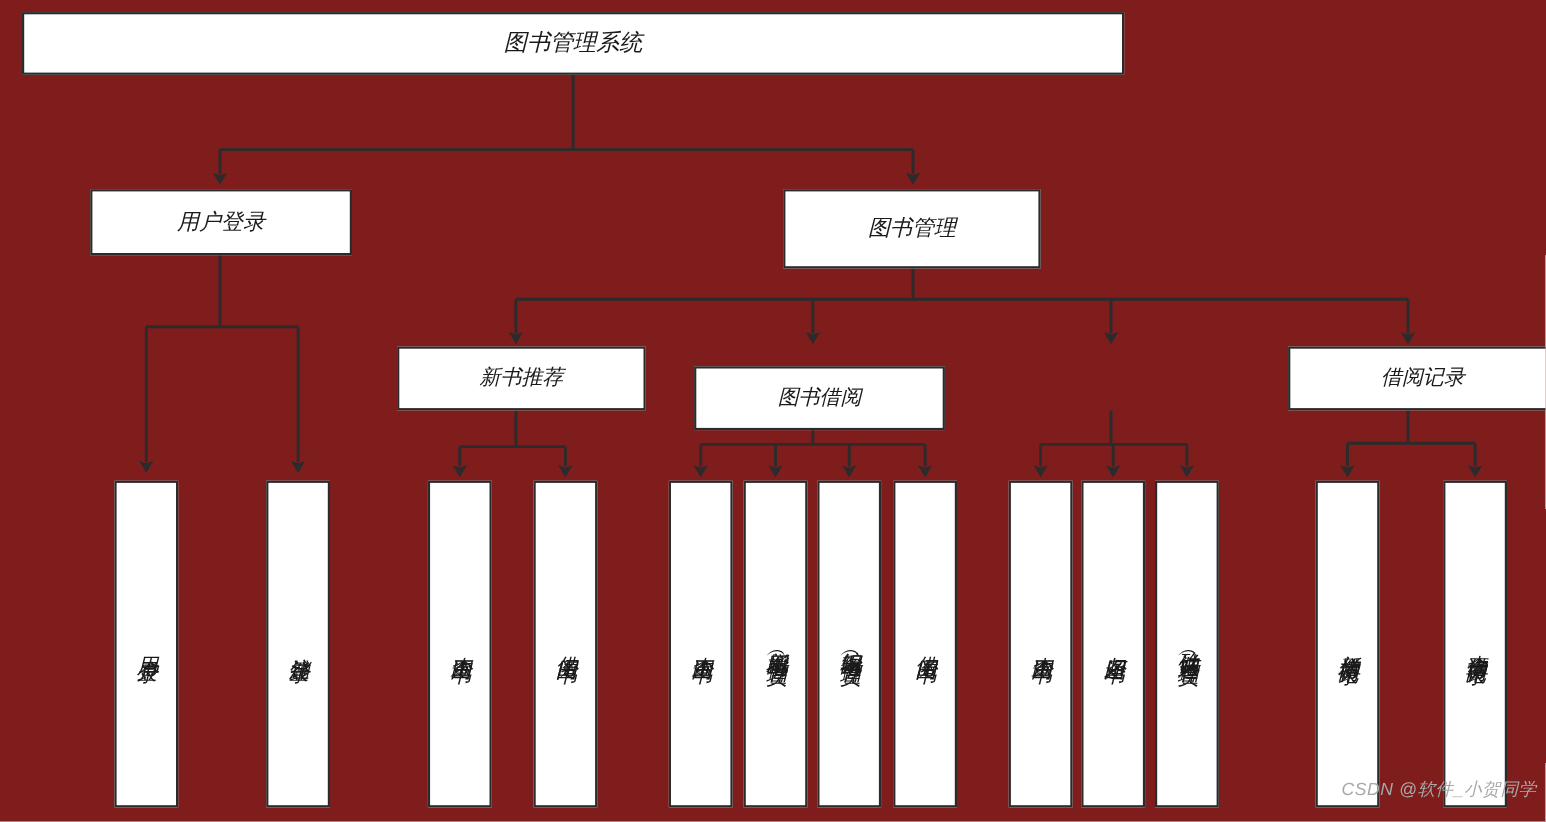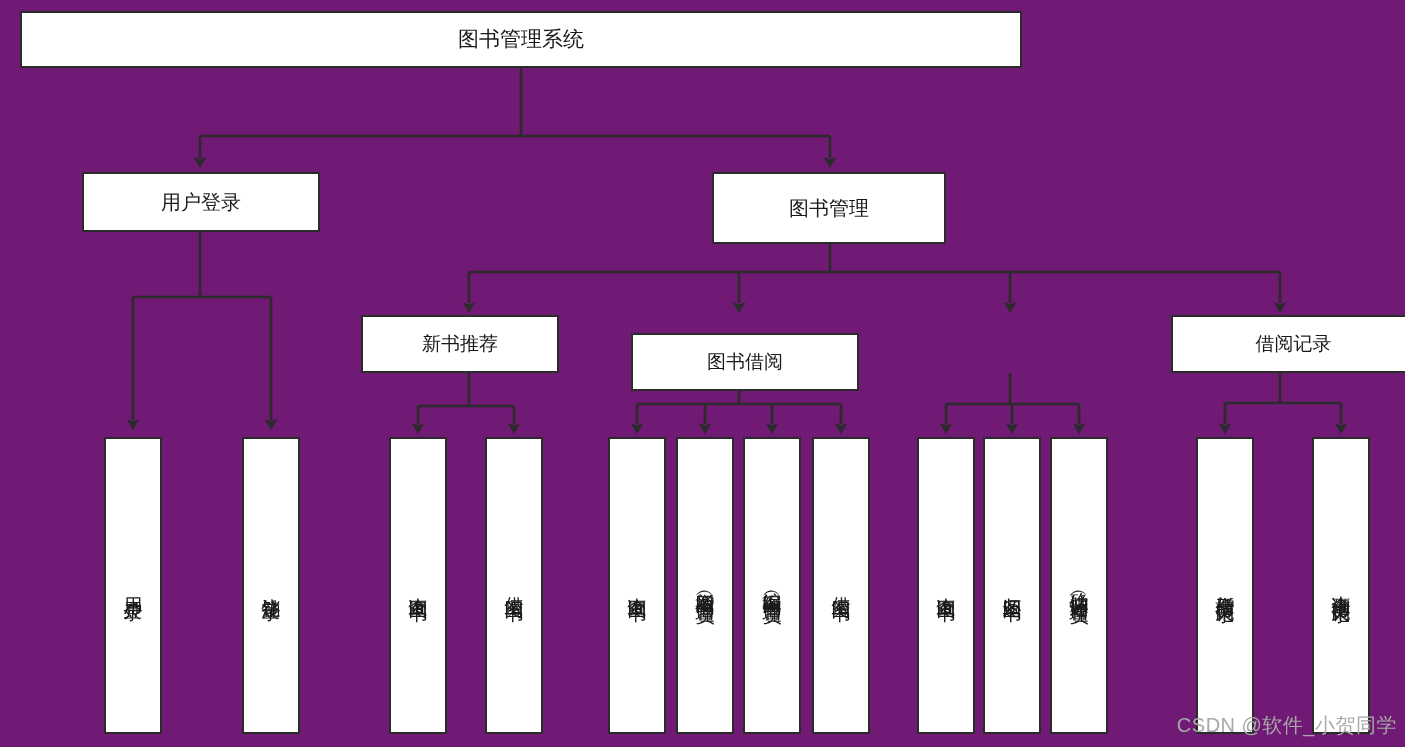--- a/index.html
+++ b/index.html
@@ -9,21 +9,22 @@
   }
   body {
     width: 1405px; height: 747px;
     font-family: "Liberation Sans", "DejaVu Sans", sans-serif;
     overflow: hidden;
   }
   #diagram {
     position: relative;
     width: 1405px;
     height: 747px;
-    background: #701a75;
+    background: #7f1d1d;
+    font-style: italic;
   }
   #edges {
     position: absolute;
     left: 0; top: 0;
     width: 1405px; height: 747px;
     pointer-events: none;
   }
   .node {
     position: absolute;
     background: #ffffff;
@@ -57,22 +58,22 @@
   }
   .node.leaf .vtext {
     writing-mode: vertical-rl;
     text-orientation: upright;
     display: block;
   }
   .node .htext { display: block; }
   #watermark {
     position: absolute;
     right: 8px;
-    bottom: 8px;
-    font-size: 20px;
+    bottom: 18px;
+    font-size: 16px;
     color: #a8a8a8;
     letter-spacing: 0.5px;
     z-index: 5;
     white-space: nowrap;
   }
 </style>
 </head>
 <body>
 
 <div id="diagram">
@@ -131,21 +132,21 @@
     <span class="htext">图书管理系统</span>
   </div>
 
   <div class="node level2" style="left:82px; top:172px; width:238px; height:60px;">
     <span class="htext">用户登录</span>
   </div>
   <div class="node level2" style="left:712px; top:172px; width:234px; height:72px;">
     <span class="htext">图书管理</span>
   </div>
 
-  <div class="node level3" style="left:361px; top:315px; width:198px; height:58px;">
+  <div class="node level3" style="left:361px; top:315px; width:226px; height:58px;">
     <span class="htext">新书推荐</span>
   </div>
   <div class="node level3" style="left:631px; top:333px; width:228px; height:58px;">
     <span class="htext">图书借阅</span>
   </div>
   <div class="node level3" style="left:1171px; top:315px; width:245px; height:58px;">
     <span class="htext">借阅记录</span>
   </div>
 
   <div class="node leaf" style="left:104px; top:437px; width:58px; height:297px;">

